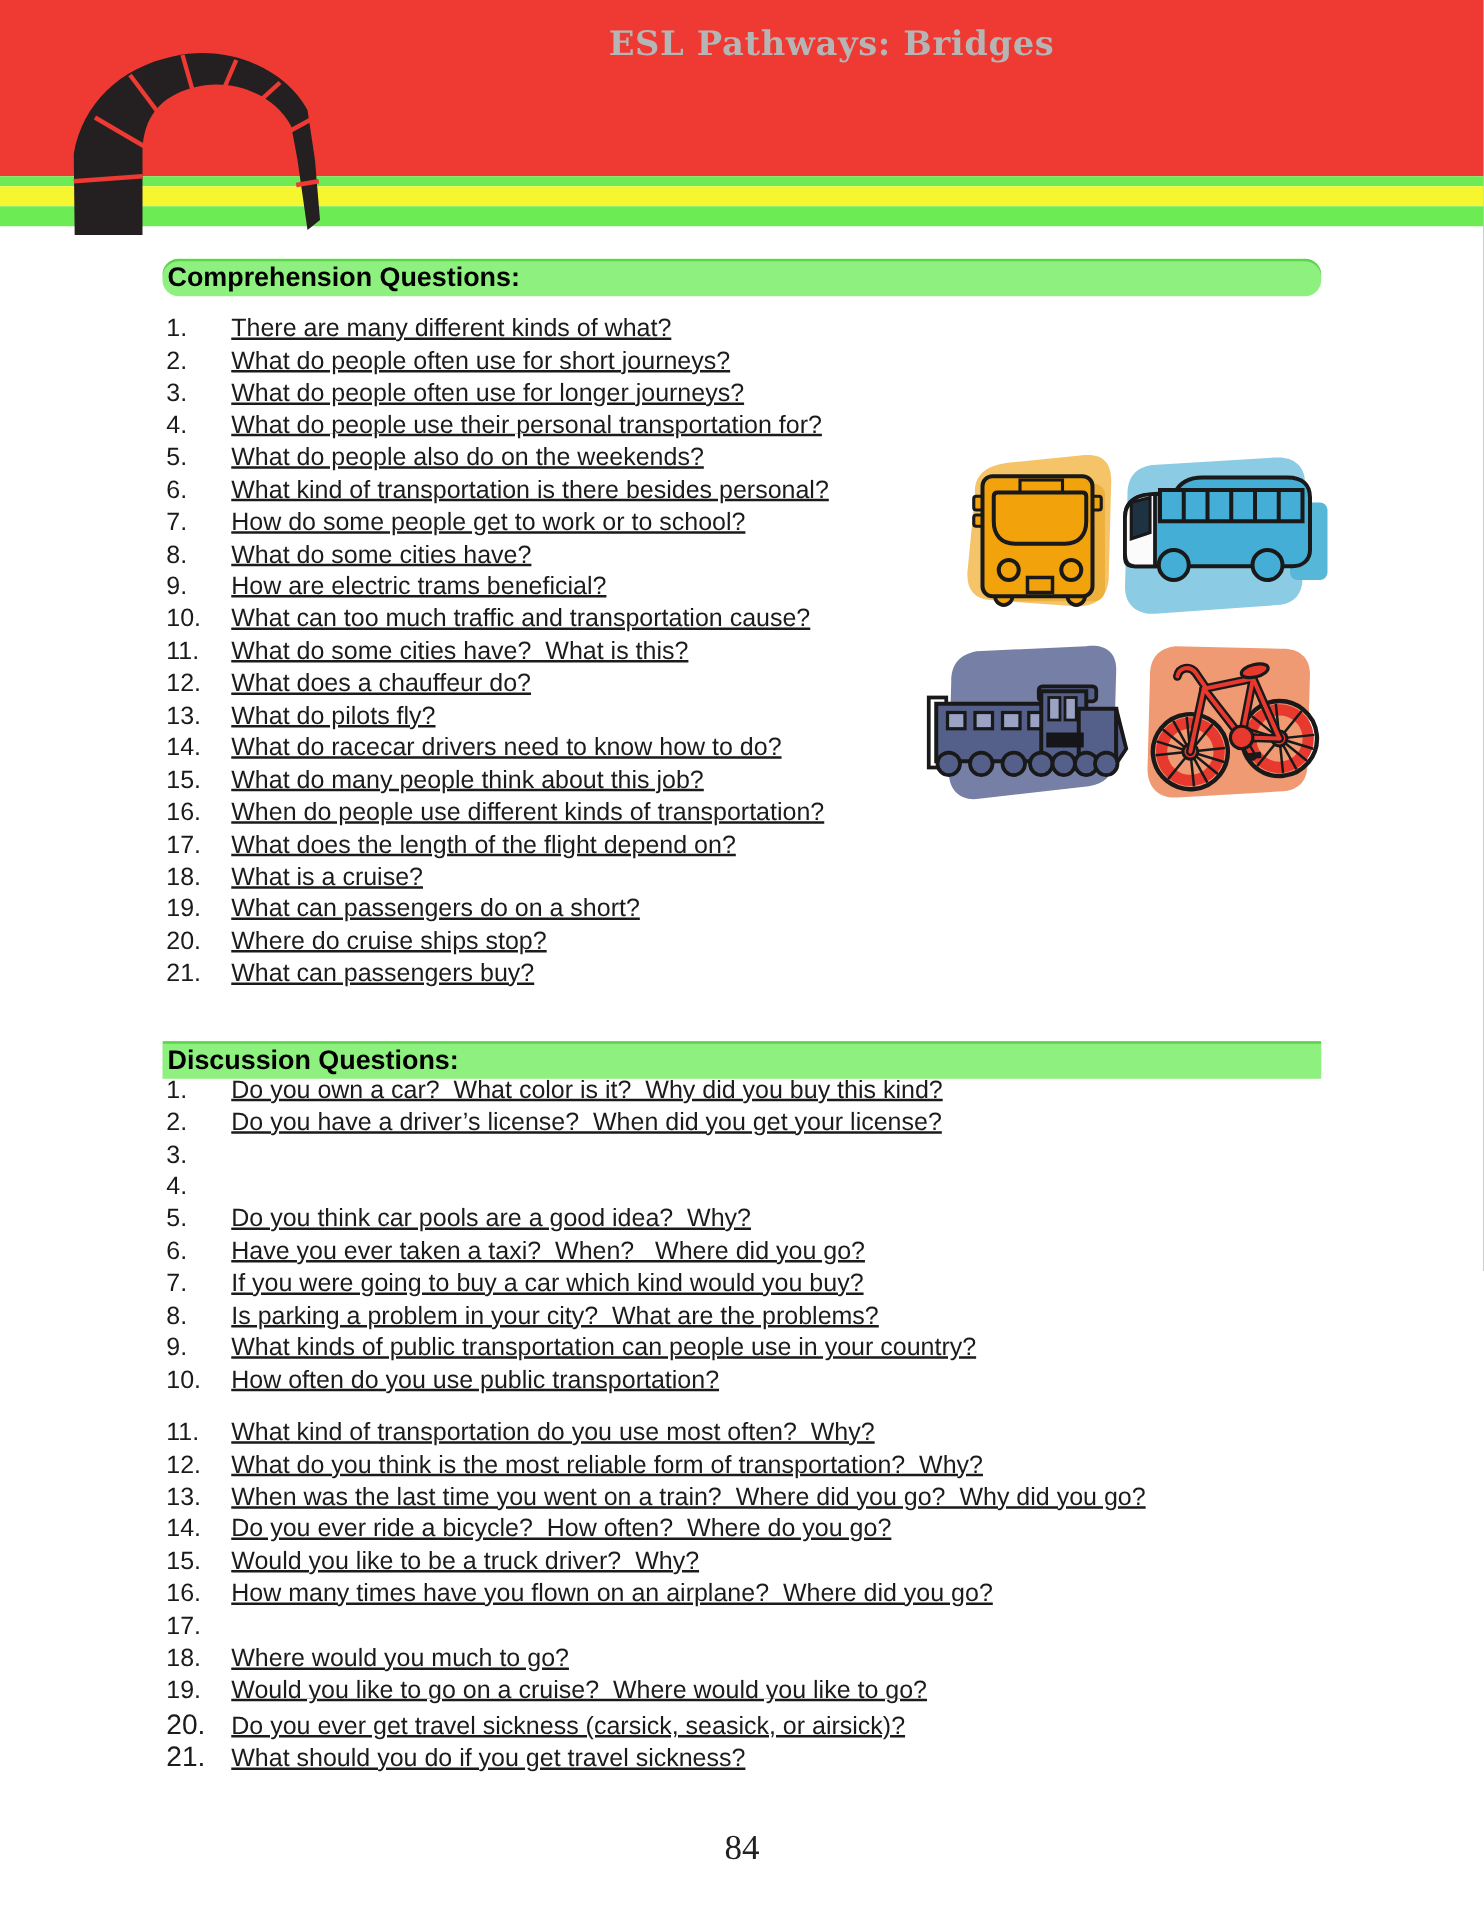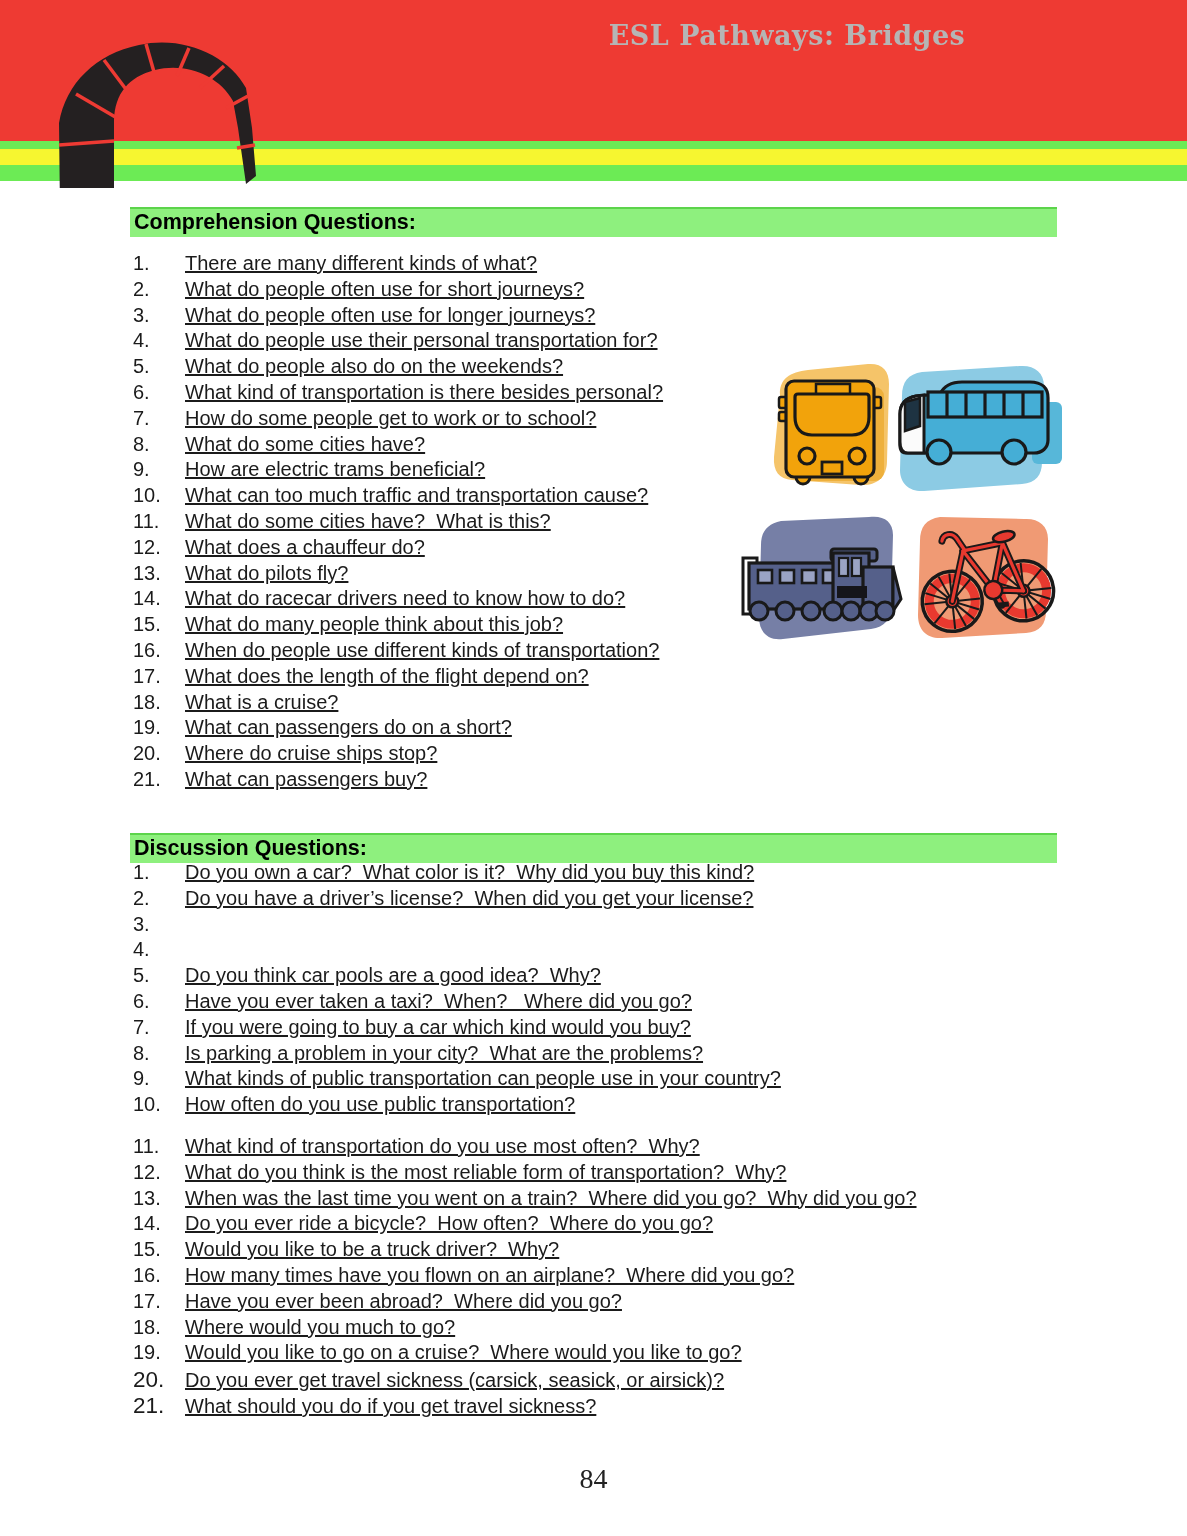--- a/index.html
+++ b/index.html
@@ -5,28 +5,28 @@
   html,body{margin:0;padding:0;background:#888;}
   .page{position:relative;width:1187px;height:1536px;background:#ffffff;overflow:hidden;
         font-family:"Liberation Sans",sans-serif;color:#1b1b1b;}
   
   .band{position:absolute;left:0;width:1187px;}
   .band-red{top:0;height:141px;background:#ee3a33;}
   .band-green1{top:141px;height:8px;background:#6ceb55;}
   .band-yellow{top:149px;height:16px;background:#f6f630;}
   .band-green2{top:165px;height:16px;background:#6ceb55;}
   .logo{position:absolute;left:24px;top:28px;width:250px;height:160px;}
-  .doc-title{position:absolute;top:20px;right:100px;width:600px;text-align:center;
+  .doc-title{position:absolute;top:20px;right:100px;width:600px;text-align:left;
              font-family:"DejaVu Serif","Liberation Serif",serif;font-weight:bold;
              font-size:27px;letter-spacing:.5px;color:#b5b5b5;}
   
   .sec-bar{position:absolute;left:130px;width:927px;height:30px;background:#8ef07e;
            box-shadow:inset 0 2px 0 #5cd44b;line-height:30px;padding-left:4px;
            font-weight:bold;font-size:21.5px;color:#000;box-sizing:border-box;}
-  #bar-comp{top:207px;}
+  #bar-comp{top:207px;border-radius:13px;}
   #bar-disc{top:817px;margin-top:16px;}
   
   .q-list{position:absolute;left:133px;width:930px;}
   #list-comp{top:252px;}
   #list-disc1{top:861px;}
   #list-disc2{top:1135px;}
   .q-row{display:flex;align-items:baseline;height:25.8px;font-size:20px;}
   .q-num{flex:0 0 52px;}
   .q-text{white-space:pre-wrap;text-decoration:underline;}
   #list-disc2 .q-row:nth-last-child(-n+2) .q-num{font-size:22.5px;}
@@ -213,21 +213,20 @@
       <div class="q-row">
         <span class="q-num">15.</span>
         <span class="q-text">Would you like to be a truck driver?  Why?</span>
       </div>
       <div class="q-row">
         <span class="q-num">16.</span>
         <span class="q-text">How many times have you flown on an airplane?  Where did you go?</span>
       </div>
       <div class="q-row">
         <span class="q-num">17.</span>
-        <span class="q-text">Have you ever been abroad?  Where did you go?</span>
       </div>
       <div class="q-row">
         <span class="q-num">18.</span>
         <span class="q-text">Where would you much to go?</span>
       </div>
       <div class="q-row">
         <span class="q-num">19.</span>
         <span class="q-text">Would you like to go on a cruise?  Where would you like to go?</span>
       </div>
       <div class="q-row">

